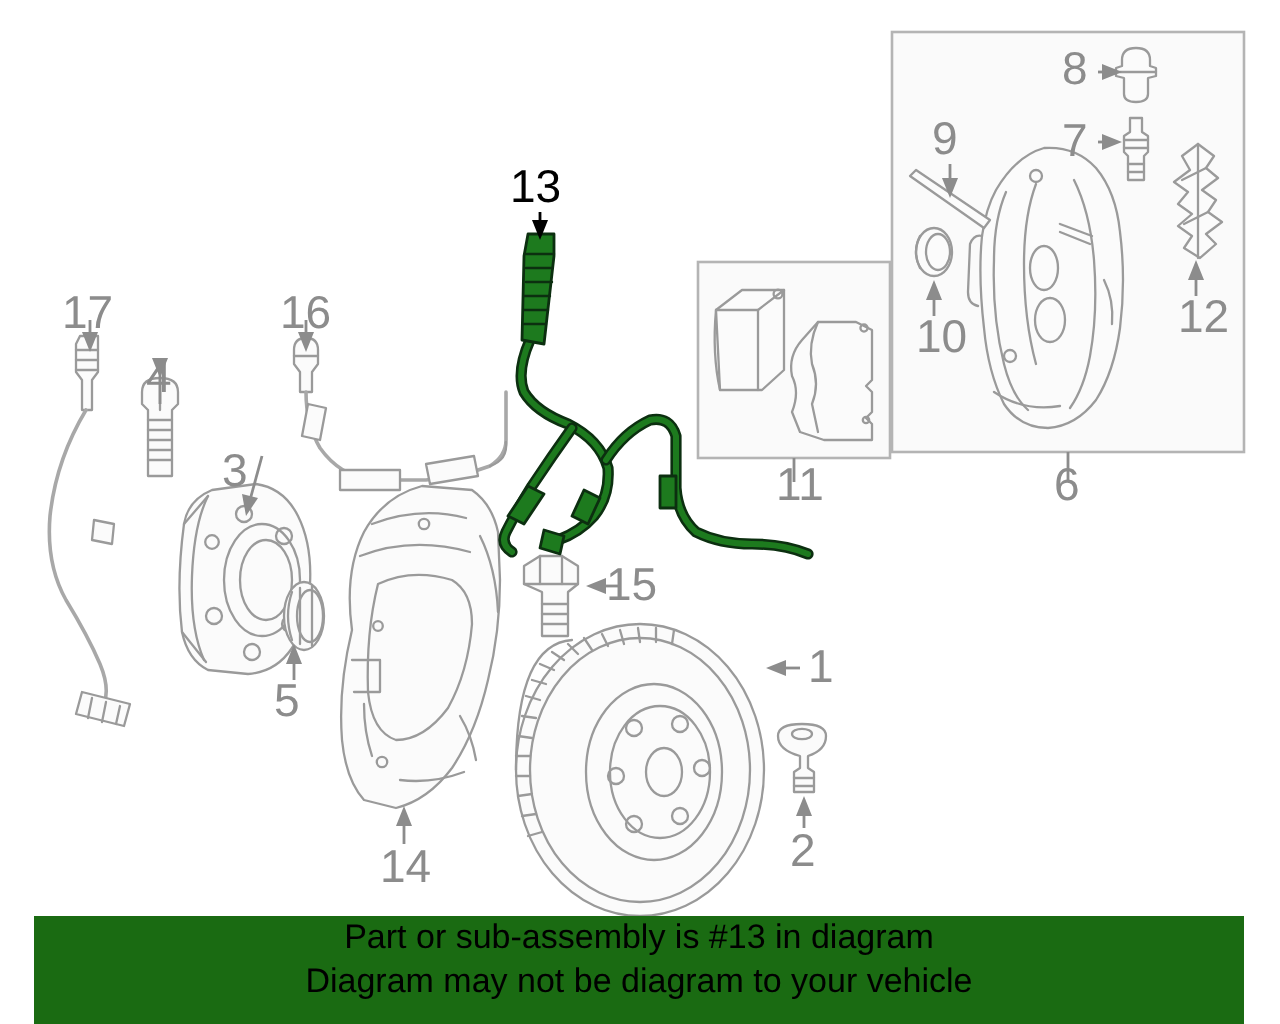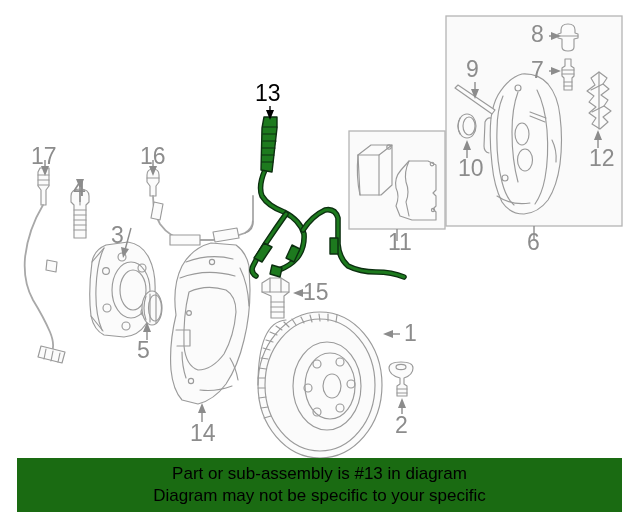--- a/index.html
+++ b/index.html
@@ -99,21 +99,21 @@
   #notice-banner {
     position: absolute;
     left: 17px;
     top: 458px;
     width: 605px;
     height: 54px;
     background: #1a6b12;
     display: flex;
     flex-direction: column;
     align-items: center;
-    justify-content: center;
+    justify-content: flex-start;
     box-sizing: border-box;
   }
   #notice-banner .banner-line {
     color: #000000;
     font-family: "Liberation Sans", sans-serif;
     font-size: 17px;
     line-height: 22px;
     text-align: center;
     white-space: nowrap;
   }
@@ -438,16 +438,16 @@
     <g>
       <text class="callout-text" x="589" y="166">12</text>
       <path class="lead" d="M598 148 L598 136"></path>
       <path class="lead-head" d="M598 130 L594 140 L602 140 Z"></path>
     </g>
 
   </svg>
 
   <div id="notice-banner">
     <div class="banner-line">Part or sub-assembly is #13 in diagram</div>
-    <div class="banner-line">Diagram may not be specific to your specific</div>
+    <div class="banner-line">Diagram may not be diagram to your vehicle</div>
   </div>
 
 </div>
 
 </body></html>

